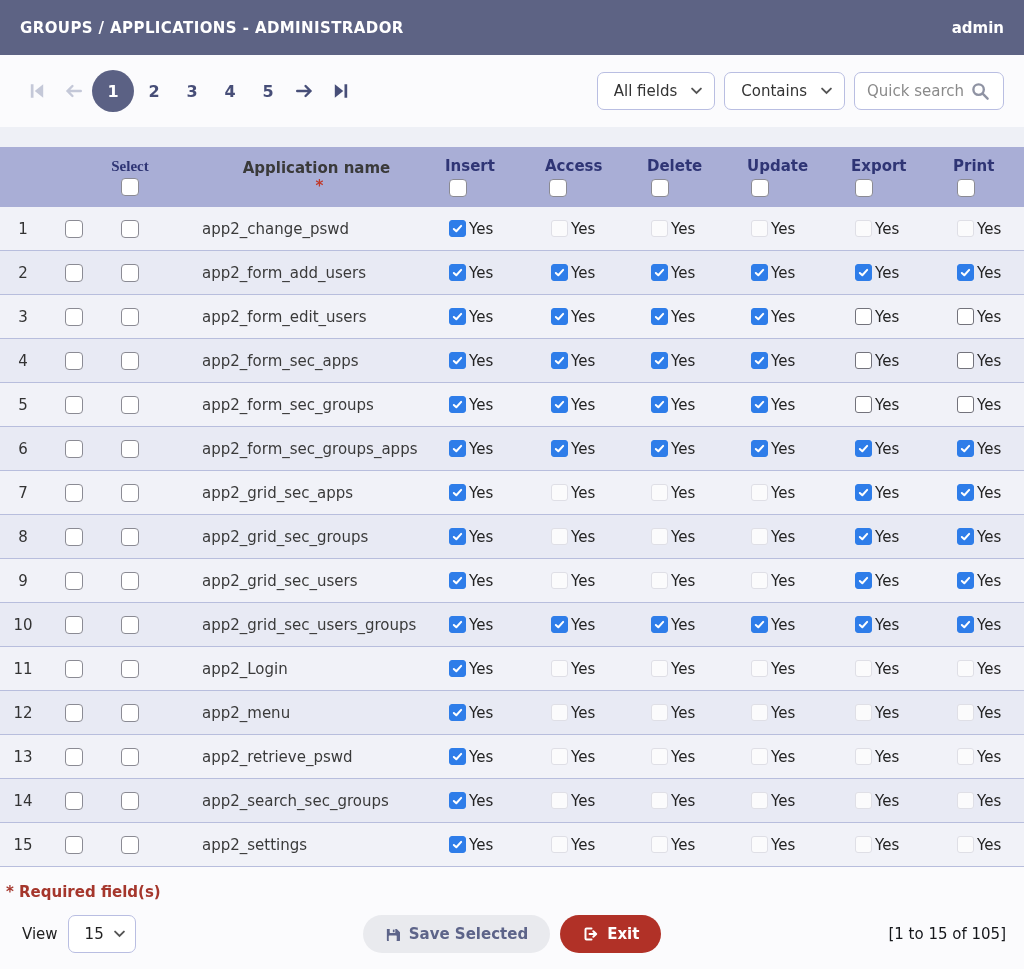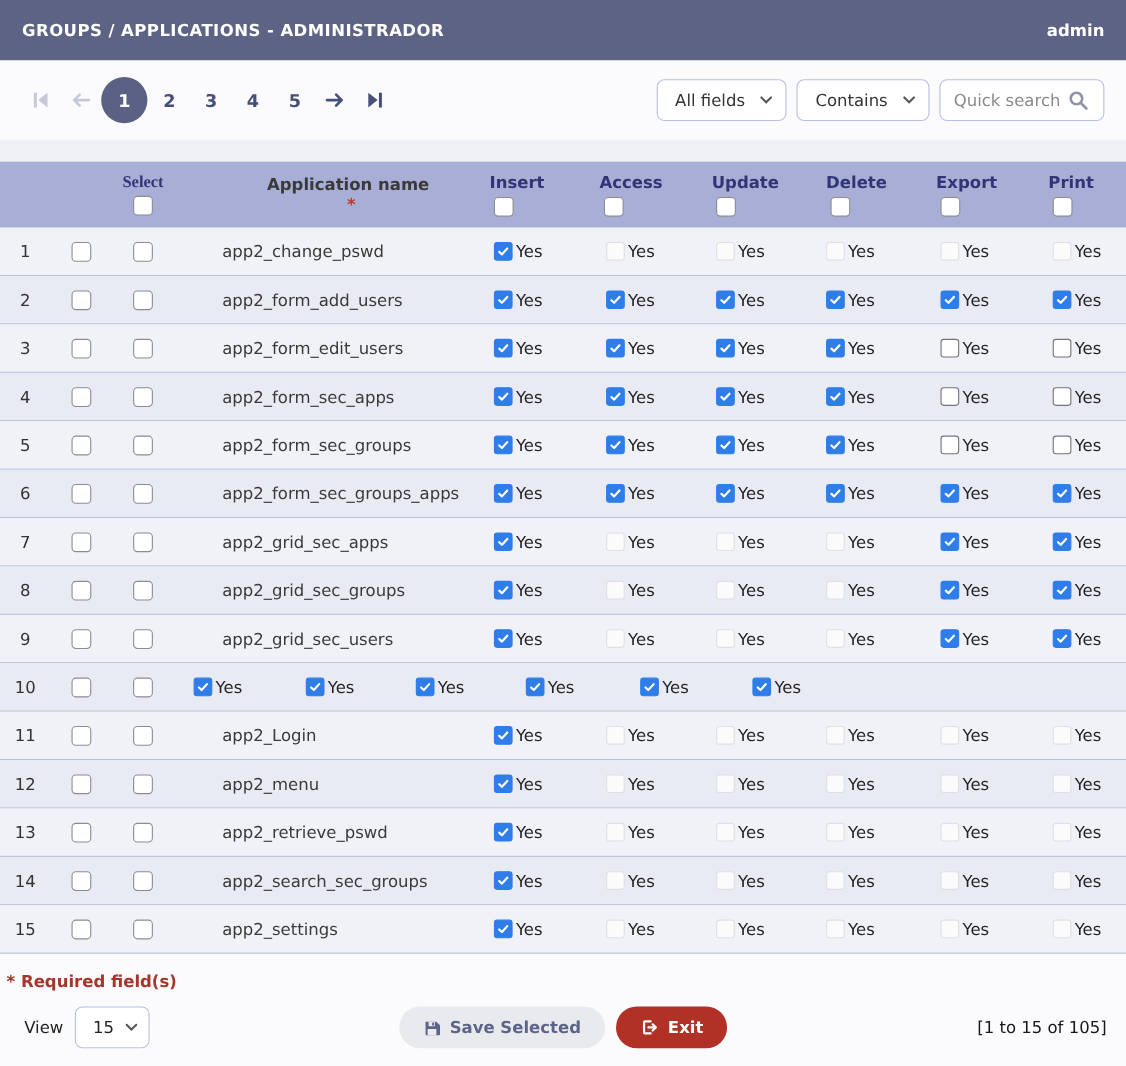--- a/index.html
+++ b/index.html
@@ -205,28 +205,28 @@
         <span class="req-star">*</span>
       </div>
       <div class="th permh col-insert">
         <span class="lbl">Insert</span>
         <span class="cb plain"></span>
       </div>
       <div class="th permh col-access">
         <span class="lbl">Access</span>
         <span class="cb plain"></span>
       </div>
+      <div class="th permh col-delete">
+        <span class="lbl">Delete</span>
+        <span class="cb plain"></span>
+      </div>
       <div class="th permh col-update">
         <span class="lbl">Update</span>
         <span class="cb plain"></span>
       </div>
-      <div class="th permh col-delete">
-        <span class="lbl">Delete</span>
-        <span class="cb plain"></span>
-      </div>
       <div class="th permh col-export">
         <span class="lbl">Export</span>
         <span class="cb plain"></span>
       </div>
       <div class="th permh col-print">
         <span class="lbl">Print</span>
         <span class="cb plain"></span>
       </div>
     </div>
     <div id="tbody">
@@ -673,20 +673,21 @@
           </div>
         </div>
         <div class="trow">
           <div class="td col-num">10</div>
           <div class="td col-cb1">
             <span class="cb plain"></span>
           </div>
           <div class="td col-cb2">
             <span class="cb plain"></span>
           </div>
+          <div class="td col-name">app2_grid_sec_users_groups</div>
           <div class="td permc col-access">
             <span class="cb checked">
               <svg width="11" height="11" viewBox="0 0 12 12">
                 <path d="M2 6.5 L4.7 9 L10 3.2" fill="none" stroke="#fff" stroke-width="2.2" stroke-linecap="round" stroke-linejoin="round"></path>
               </svg>
             </span>
             <span class="yes">Yes</span>
           </div>
           <div class="td permc col-insert">
             <span class="cb checked">

